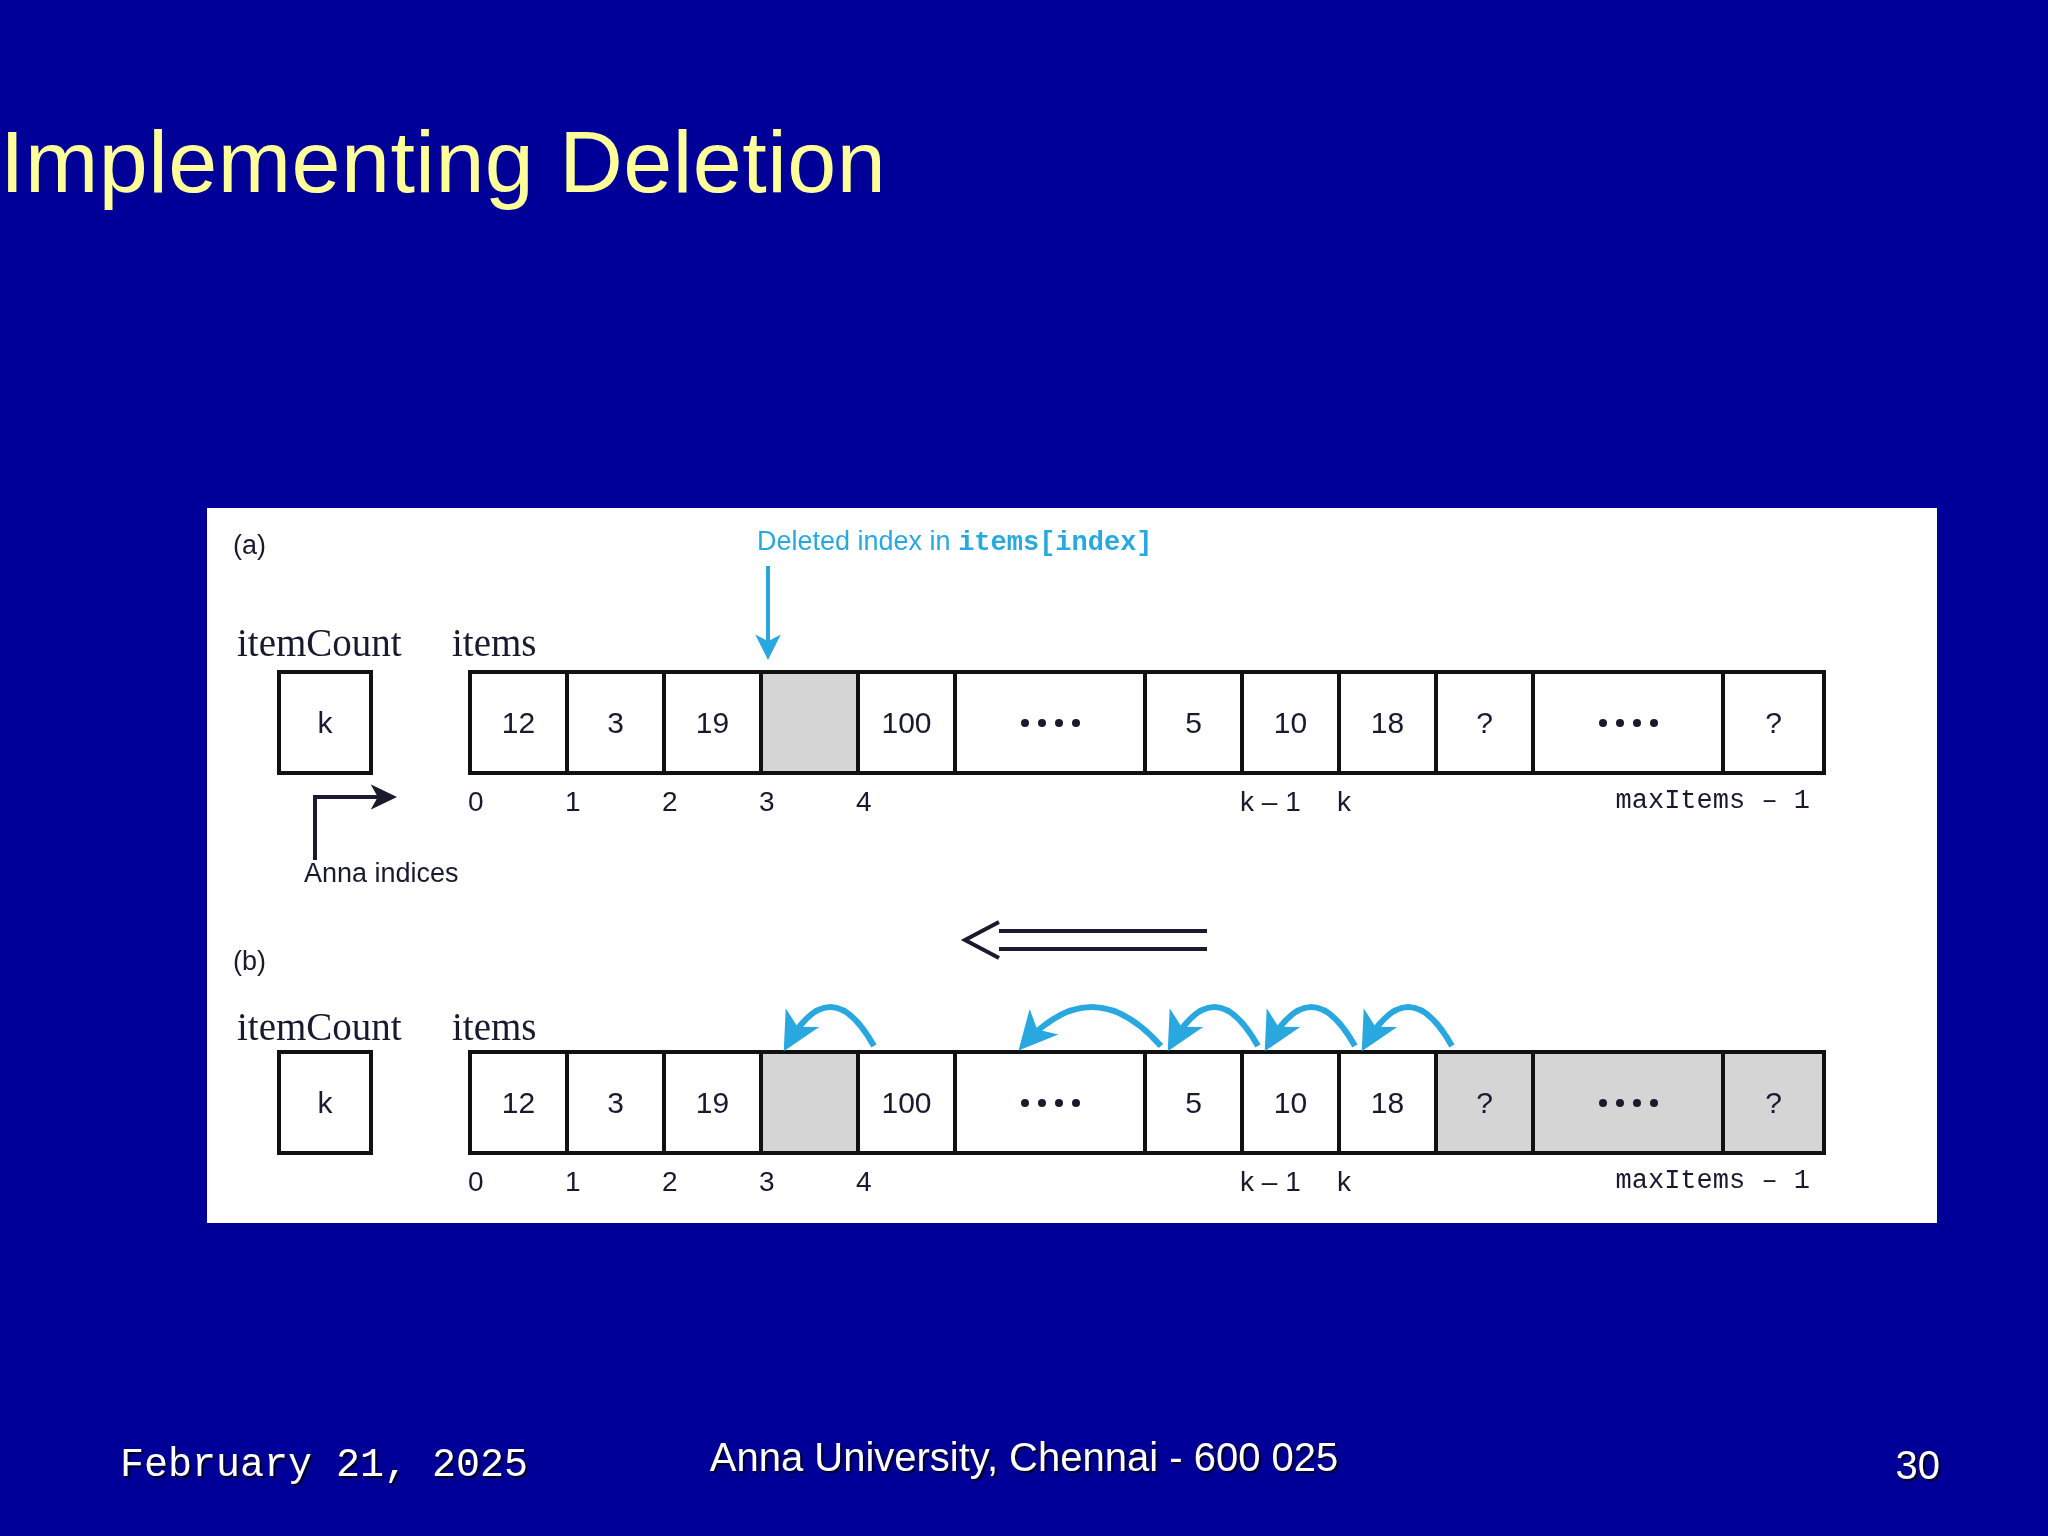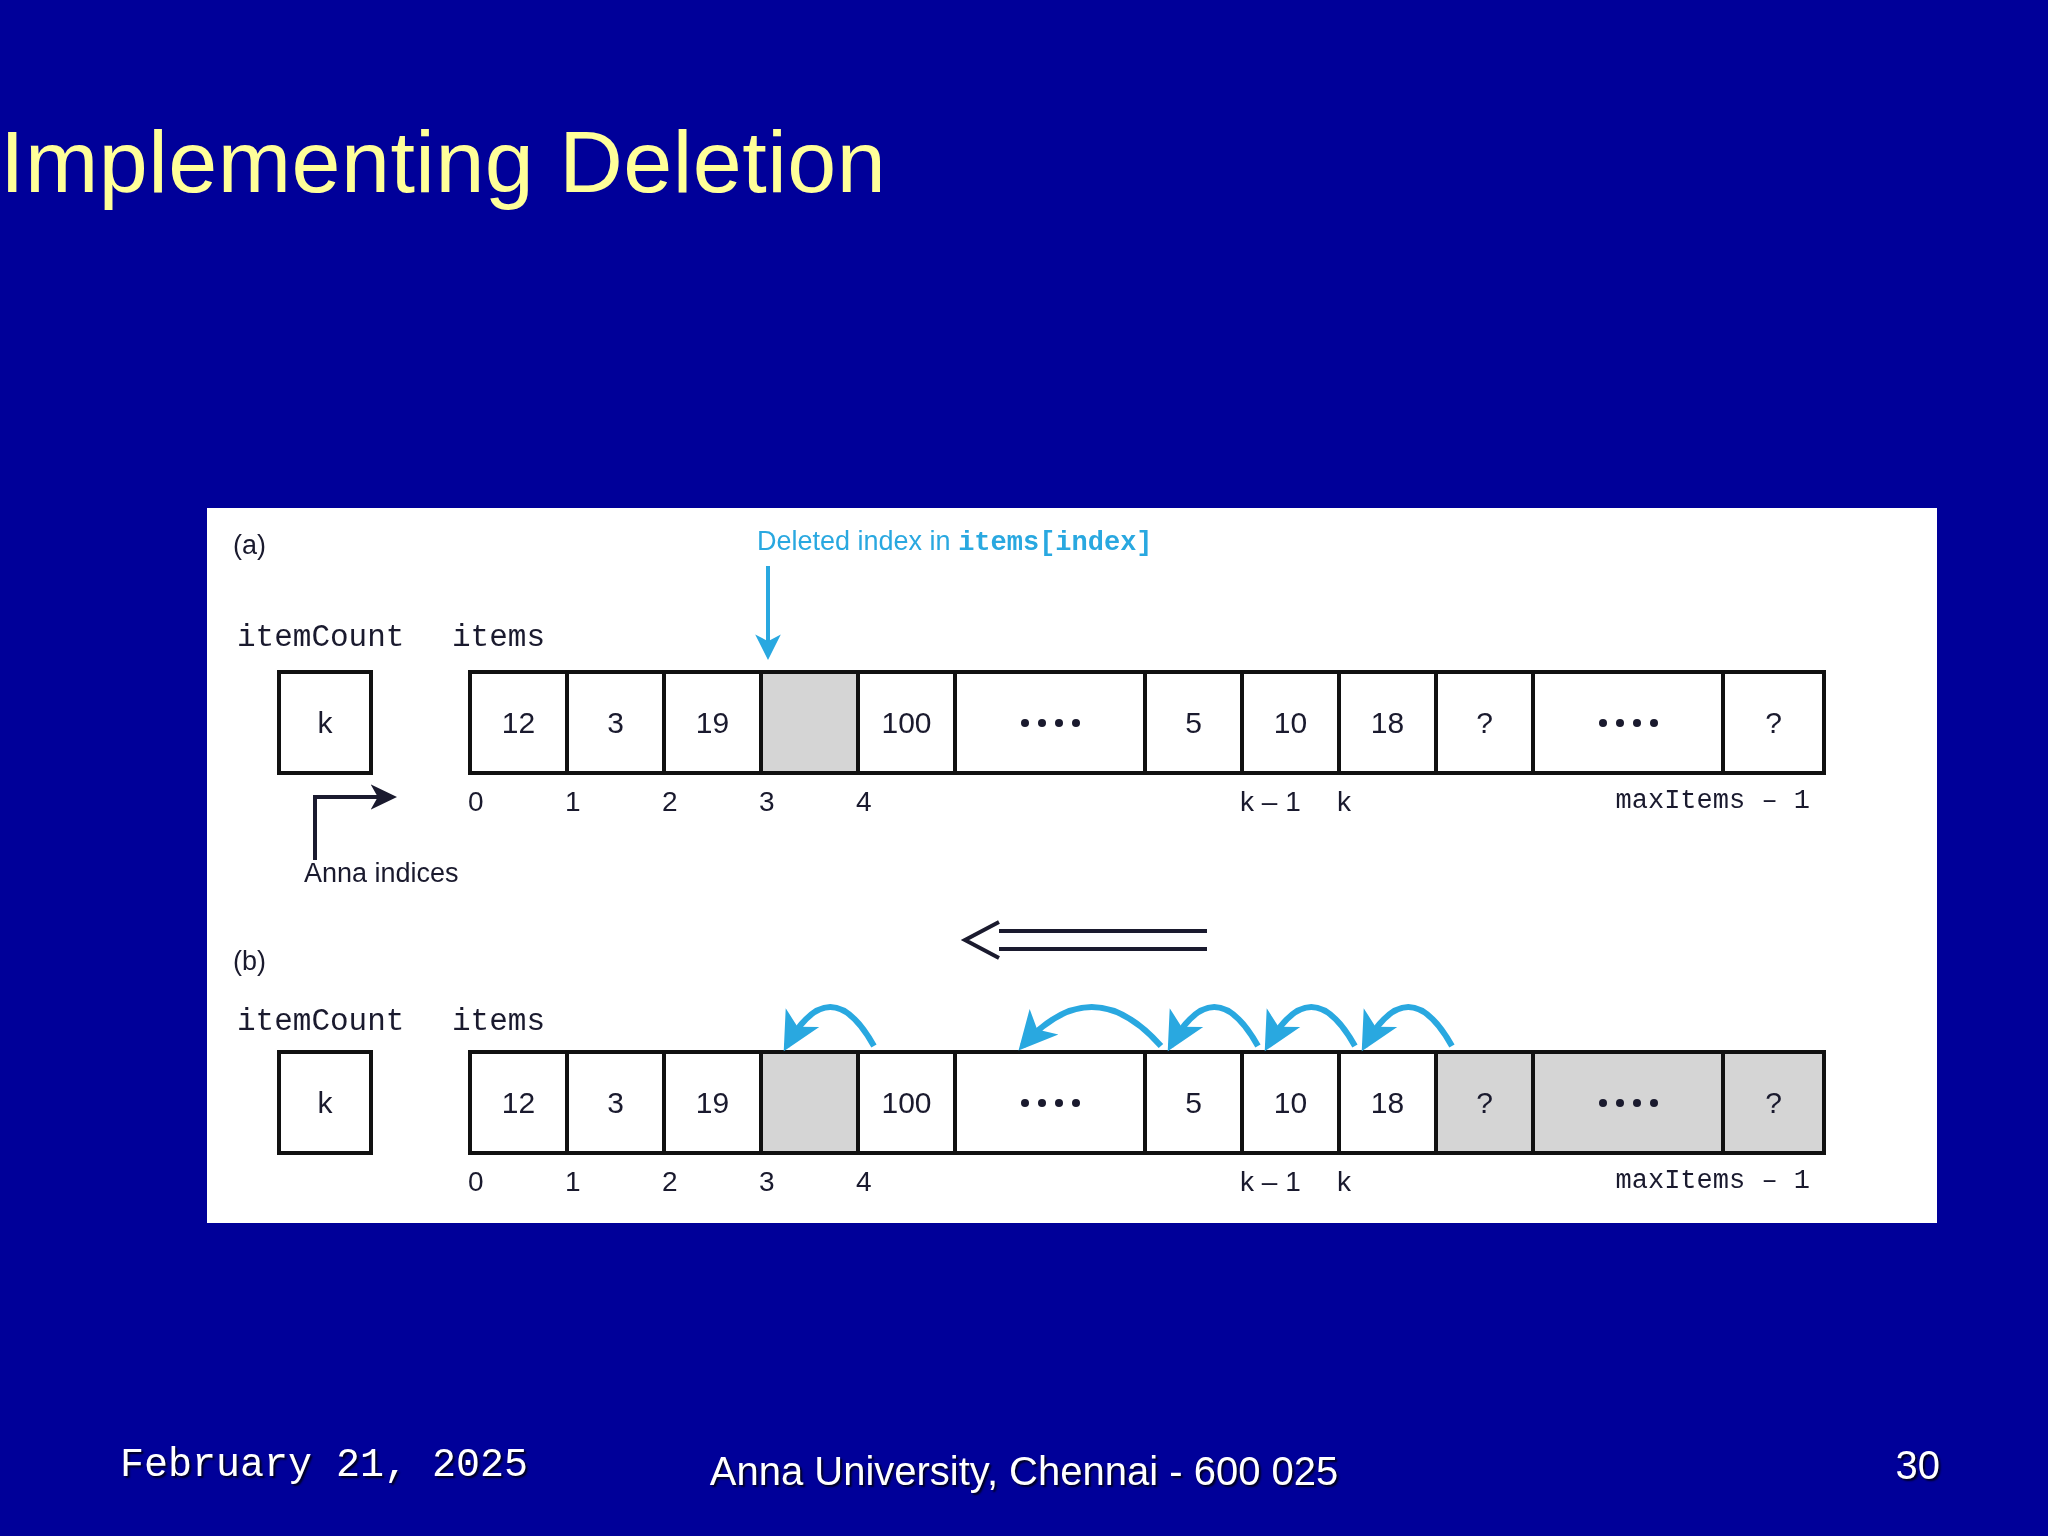--- a/index.html
+++ b/index.html
@@ -29,22 +29,22 @@
     background:#ffffff;
   }
   .part-label{
     position:absolute;
     font-family:"Liberation Sans", sans-serif;
     font-size:27px;
     color:#1a1a2e;
   }
   .field-label{
     position:absolute;
-    font-family:Liberation Mono, monospace;
-    font-size:31px;
+    font-family:Liberation Serif, serif;
+    font-size:39px;
     color:#1a1a2e;
     white-space:nowrap;
   }
   
   .count-box{
     position:absolute;
     border:4px solid #111;
     background:#fff;
     display:flex;align-items:center;justify-content:center;
     font-family:"Liberation Sans", sans-serif;
@@ -107,21 +107,21 @@
   svg.overlay{position:absolute;left:0;top:0;width:100%;height:100%;pointer-events:none;overflow:visible;}
   
   .footer-text{
     position:absolute;
     color:#ffffff;
     font-size:40px;
     text-shadow:2px 2px 2px rgba(0,0,0,0.8);
     white-space:nowrap;
   }
   #footer-date{left:120px;bottom:48px;font-family:Liberation Mono, monospace;}
-  #footer-center{left:0;right:0;bottom:42px;text-align:center;}
+  #footer-center{left:0;right:0;bottom:56px;text-align:center;}
   #footer-page{right:108px;bottom:48px;}
 </style>
 </head>
 <body>
 
 <div id="slide-title">Implementing Deletion</div>
 
 <div id="figure-panel">
 
   <div class="part-label" style="left:26px;top:22px;">(a)</div>

